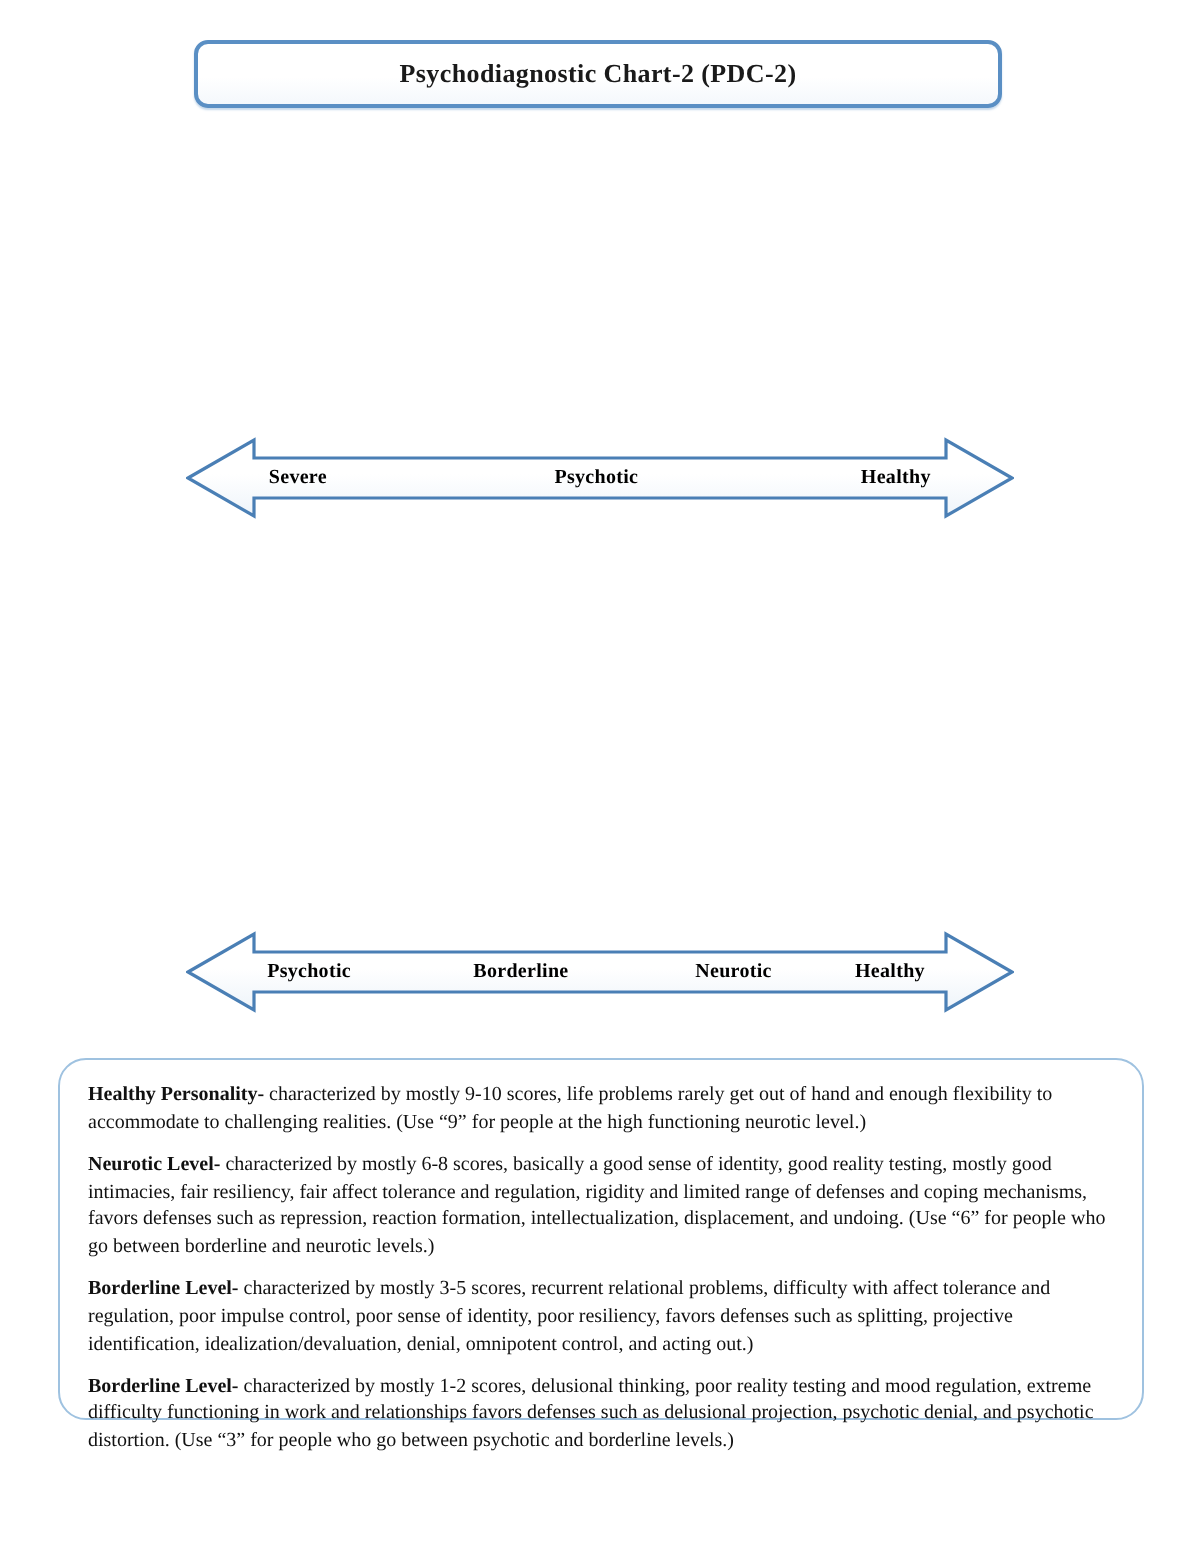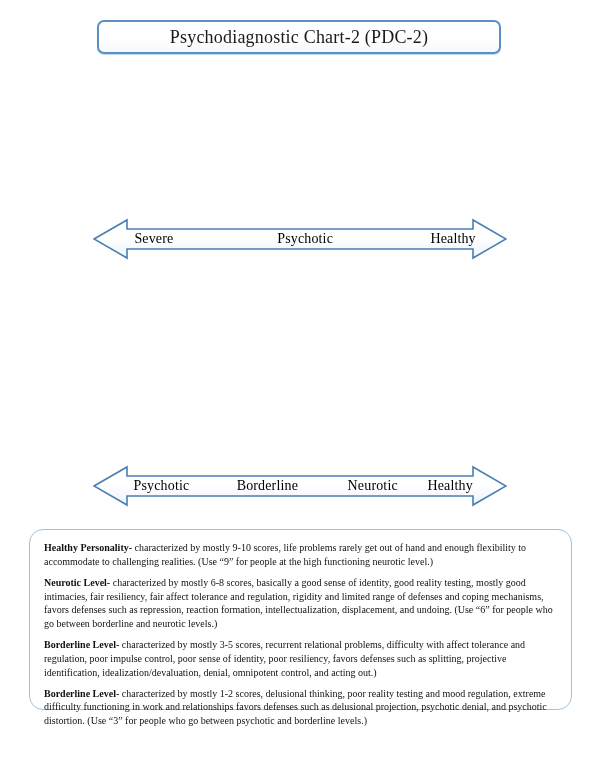--- a/index.html
+++ b/index.html
@@ -27,22 +27,22 @@
     box-sizing: border-box;
     border: 2px solid #5a8fc4;
     border-radius: 7px;
     background: linear-gradient(to bottom, #ffffff 0%, #ffffff 55%, #f4f8fc 100%);
     box-shadow: 0 1px 1px rgba(90,143,196,0.35);
     display: flex;
     align-items: center;
     justify-content: center;
   }
   .title-text {
-    font-size: 18px;
-    font-weight: normal;
+    font-size: 13px;
+    font-weight: bold;
     letter-spacing: 0.2px;
     color: #1a1a1a;
     white-space: nowrap;
   }
 
   
   .arrow-band {
     position: absolute;
     left: 93px;
     width: 414px;
@@ -60,22 +60,22 @@
     position: absolute;
     left: 0;
     top: 0;
     width: 414px;
     height: 42px;
   }
   .arrow-label {
     position: absolute;
     top: 50%;
     transform: translateY(-50%);
-    font-size: 14px;
-    font-weight: normal;
+    font-size: 10px;
+    font-weight: bold;
     color: #000000;
     white-space: nowrap;
     letter-spacing: 0.15px;
   }
 
   #arrow-band-severity { top: 218px; }
   #arrow-band-structure { top: 465px; }
 
   
   .desc-panel {

